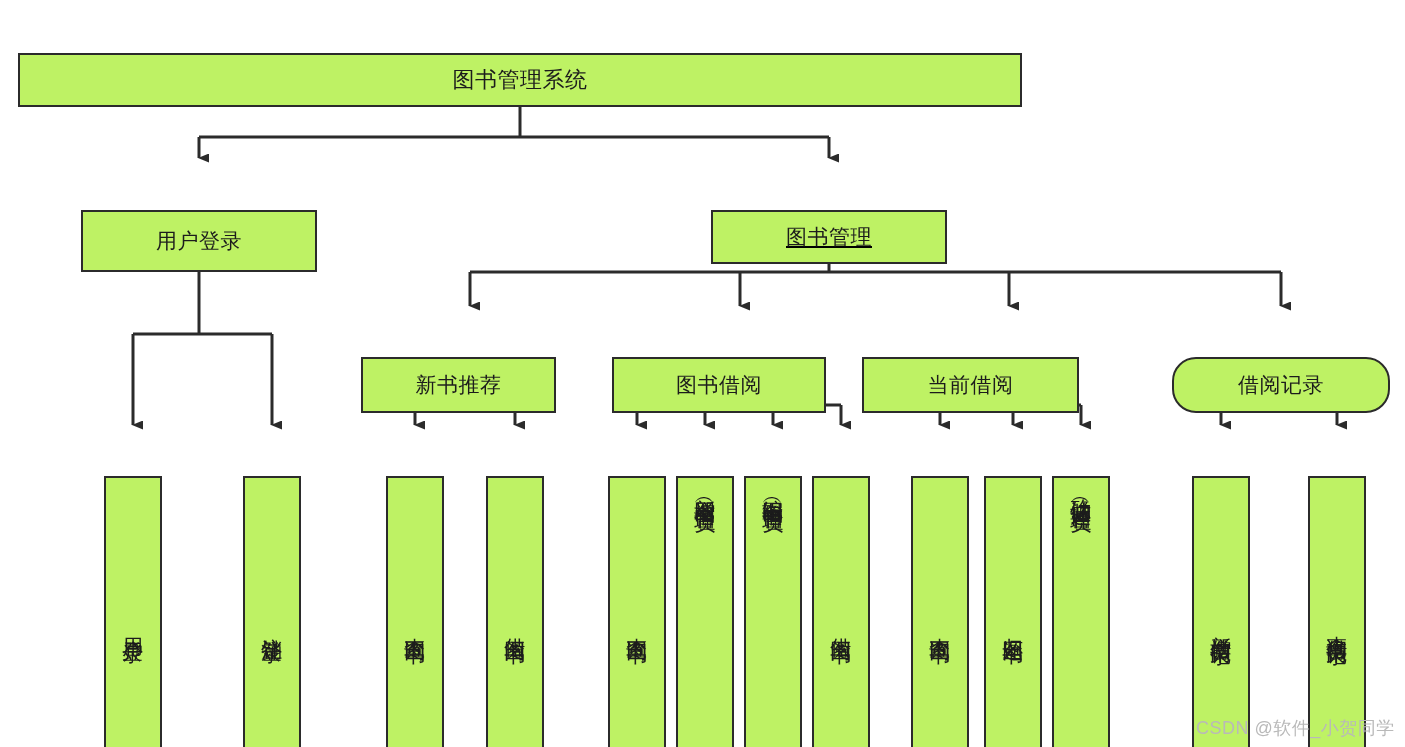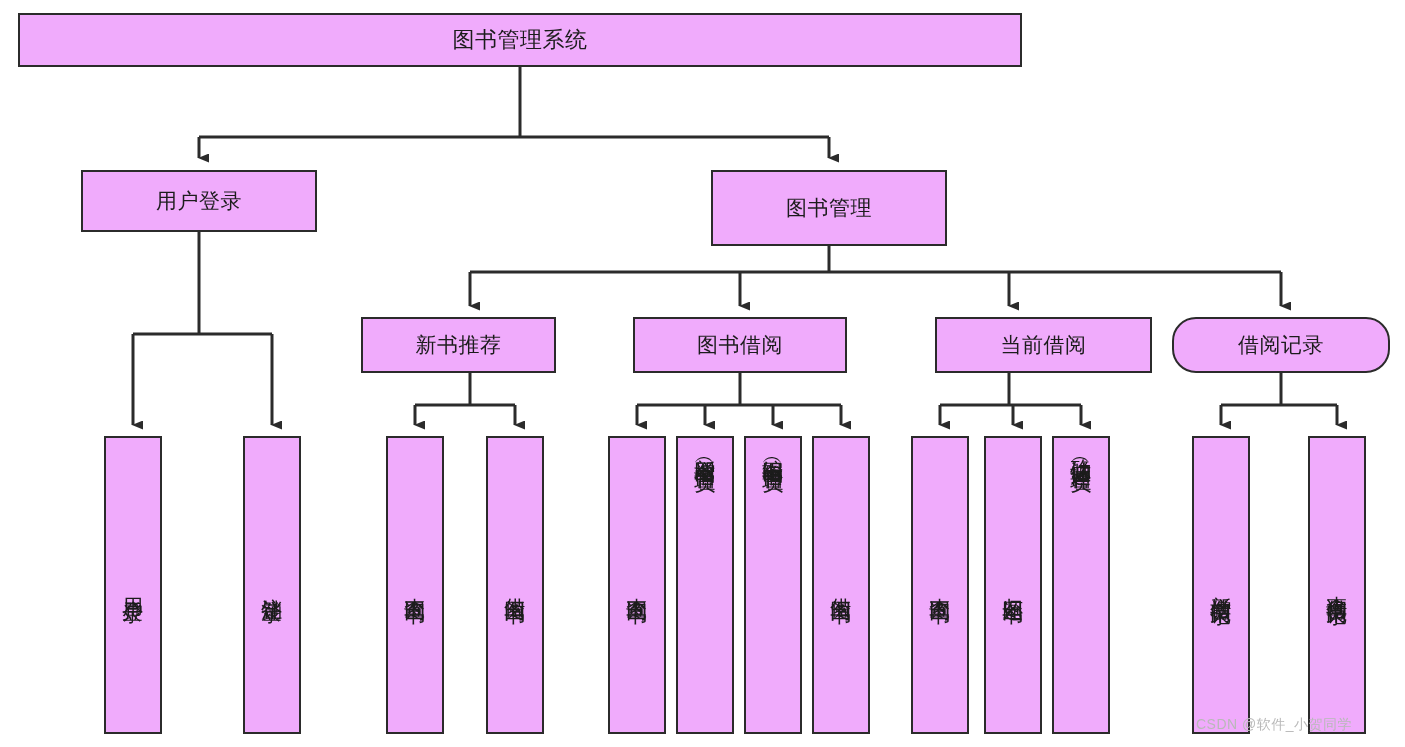--- a/index.html
+++ b/index.html
@@ -23,26 +23,27 @@
     position: absolute;
     left: 0;
     top: 0;
     width: 1405px;
     height: 747px;
     display: block;
   }
   .node-box {
     position: absolute;
     box-sizing: border-box;
-    background: #f0abfc;
+    background: #bef264;
     border: 2px solid #2b2b2b;
     display: flex;
     align-items: center;
     justify-content: center;
     overflow: hidden;
+    margin-top: 40px;
   }
   .node-label-h {
     font-size: 21px;
     color: #1c1c1c;
     line-height: 1.1;
     white-space: nowrap;
     letter-spacing: 0.5px;
   }
   .node-box.root .node-label-h {
     font-size: 22px;
@@ -68,21 +69,21 @@
     align-items: center;
     justify-content: center;
   }
   .leaf-inner.top-aligned {
     align-items: flex-start;
     padding-top: 4px;
     box-sizing: border-box;
   }
   .watermark {
     position: absolute;
-    font-size: 14px;
+    font-size: 18px;
     color: #b9b9b9;
     white-space: nowrap;
     letter-spacing: 0.5px;
     pointer-events: none;
   }
 </style>
 </head>
 <body>
 
 <div id="diagram-root">
@@ -137,31 +138,31 @@
     </g>
   </svg>
 
   <div class="node-box root" style="left:18px; top:13px; width:1004px; height:54px;">
     <span class="node-label-h">图书管理系统</span>
   </div>
 
   <div class="node-box" style="left:81px; top:170px; width:236px; height:62px;">
     <span class="node-label-h">用户登录</span>
   </div>
-  <div class="node-box" style="left:711px; top:170px; width:236px; height:76px;">
+  <div class="node-box" style="left:711px; top:170px; width:236px; height:54px;text-decoration:underline;">
     <span class="node-label-h">图书管理</span>
   </div>
 
   <div class="node-box" style="left:361px; top:317px; width:195px; height:56px;">
     <span class="node-label-h">新书推荐</span>
   </div>
-  <div class="node-box" style="left:633px; top:317px; width:214px; height:56px;">
+  <div class="node-box" style="left:612px; top:317px; width:214px; height:56px;">
     <span class="node-label-h">图书借阅</span>
   </div>
-  <div class="node-box" style="left:935px; top:317px; width:217px; height:56px;">
+  <div class="node-box" style="left:862px; top:317px; width:217px; height:56px;">
     <span class="node-label-h">当前借阅</span>
   </div>
   <div class="node-box" style="left:1172px; top:317px; width:218px; height:56px;border-radius:24px;">
     <span class="node-label-h">借阅记录</span>
   </div>
 
   <div class="node-box leaf" style="left:104px; top:436px; width:58px; height:298px;">
     <span class="leaf-inner">
         <span class="node-label-v">用户登录</span>
       </span>

